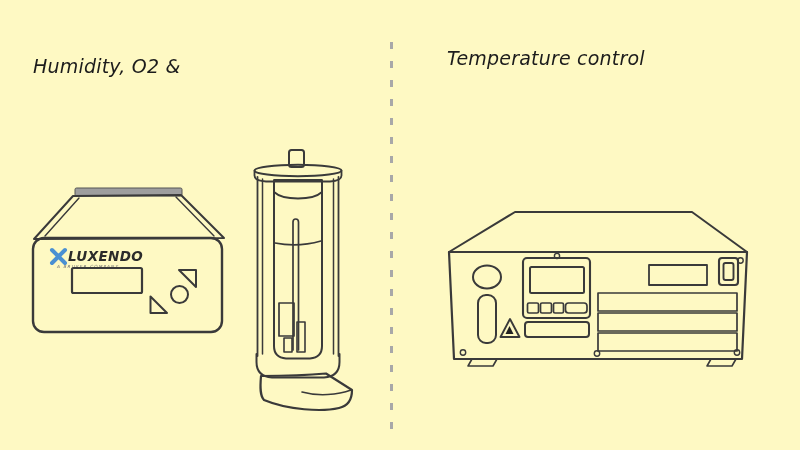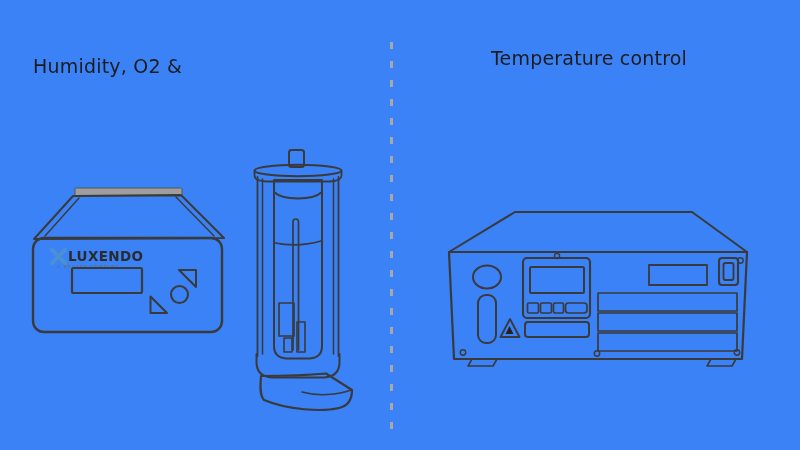--- a/index.html
+++ b/index.html
@@ -1,25 +1,26 @@
 <!DOCTYPE html>
 <html><head>
 <meta charset="utf-8">
 <style>
   html,body{margin:0;padding:0;background:#fff;}
   #stage{
-    position:relative;width:800px;height:450px;background:#3b82f6;overflow:hidden;
+    position:relative;width:800px;height:450px;background:#fef9c3;overflow:hidden;
     font-family:"DejaVu Sans","Liberation Sans",sans-serif;
+    font-style:italic;
   }
   .section-title{
     position:absolute;color:#1c1c1c;font-size:19px;line-height:25px;
     letter-spacing:0.2px;white-space:nowrap;
   }
   #title-left{left:33px;top:54px;}
-  #title-right{left:447px;top:46px;margin-left:44px;}
+  #title-right{left:447px;top:46px;}
   svg{position:absolute;left:0;top:0;}
   .ln{stroke:#3a3a3a;fill:none;stroke-linejoin:round;stroke-linecap:round;}
 </style>
 </head>
 <body>
 
 <div id="stage">
 
   <div id="title-left" class="section-title">
     <div>Humidity, O2 &amp;</div>

